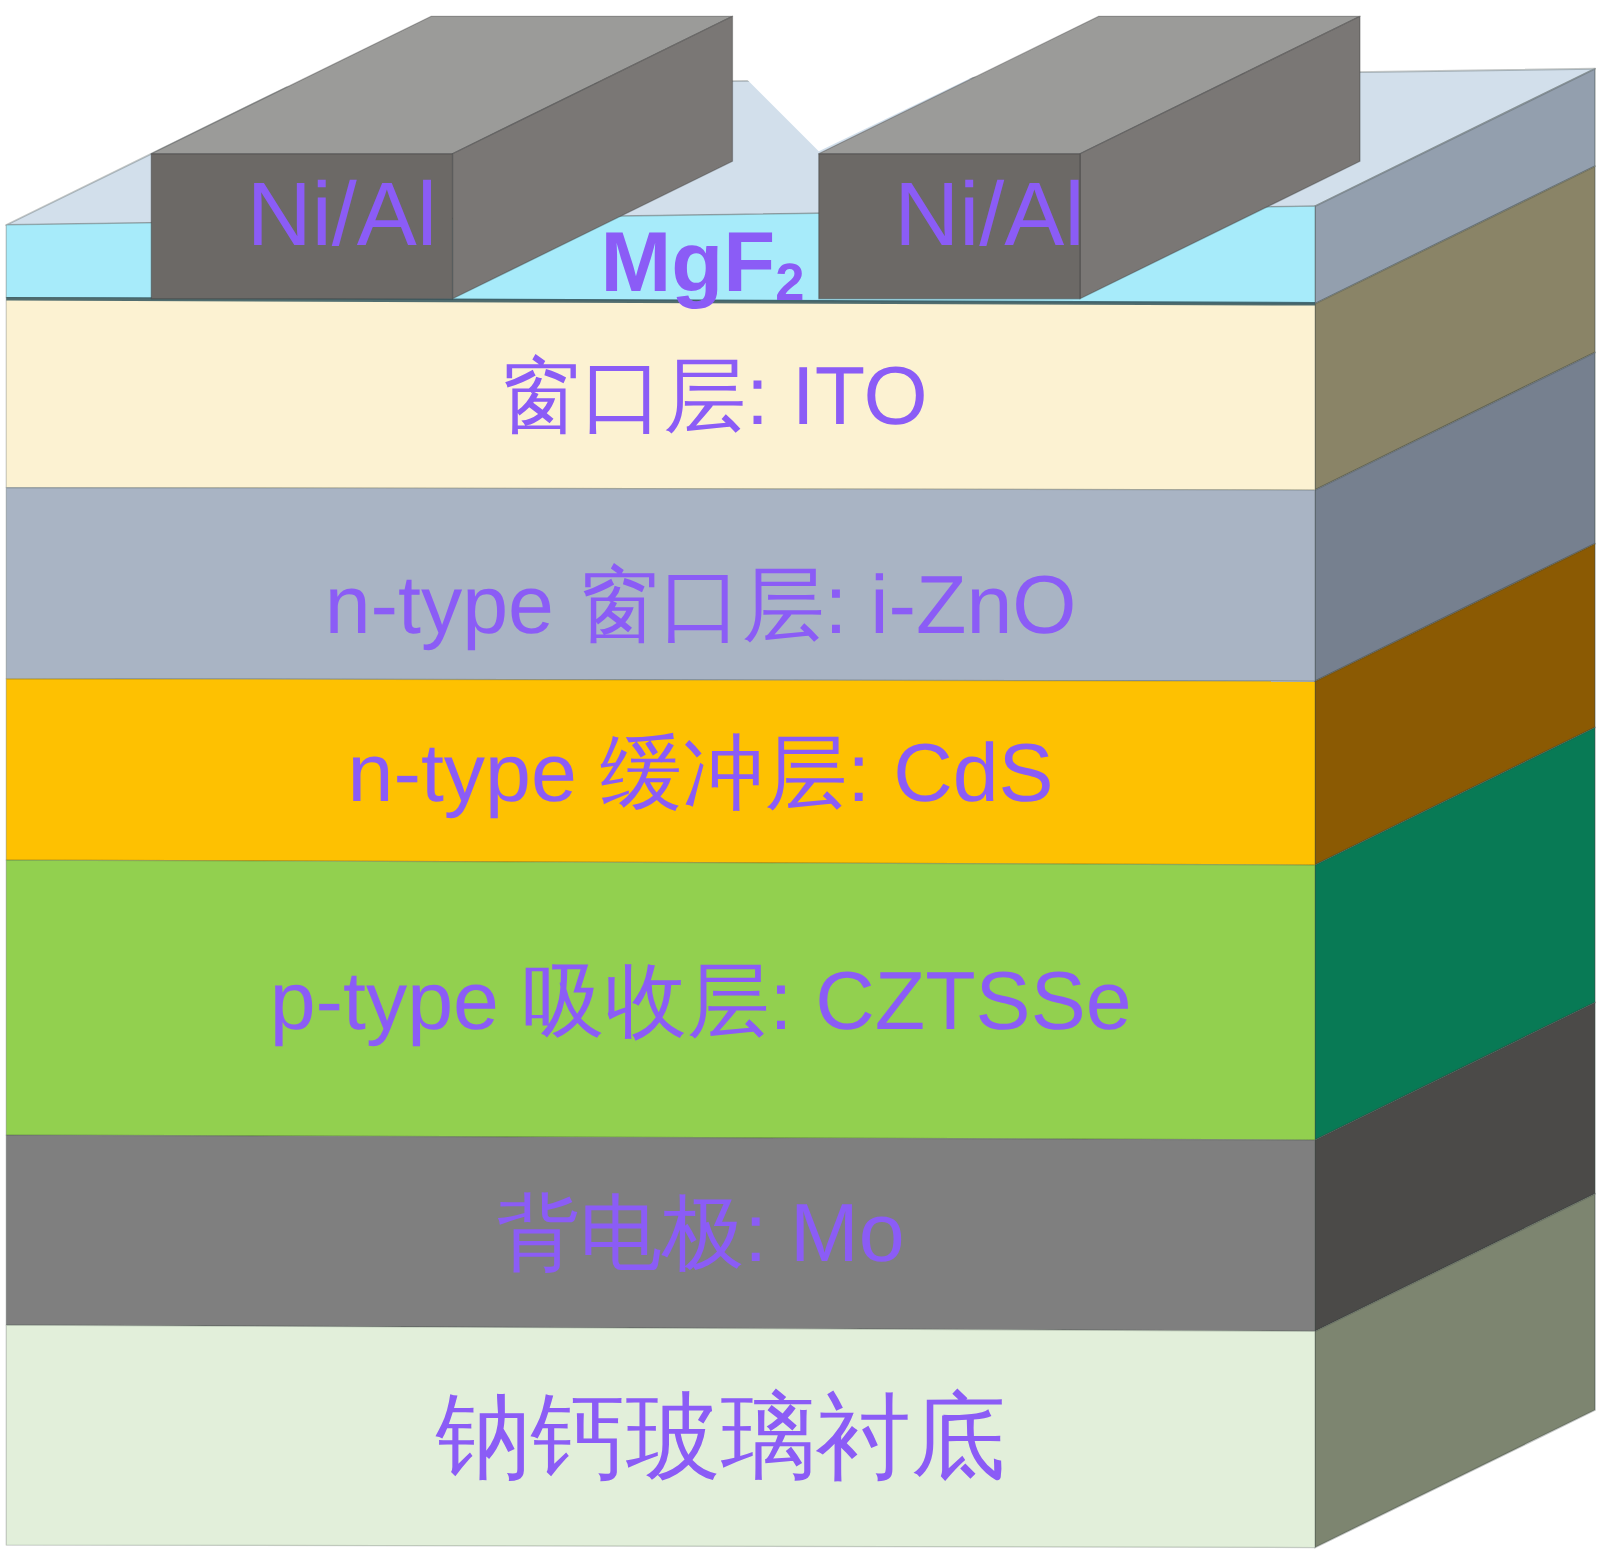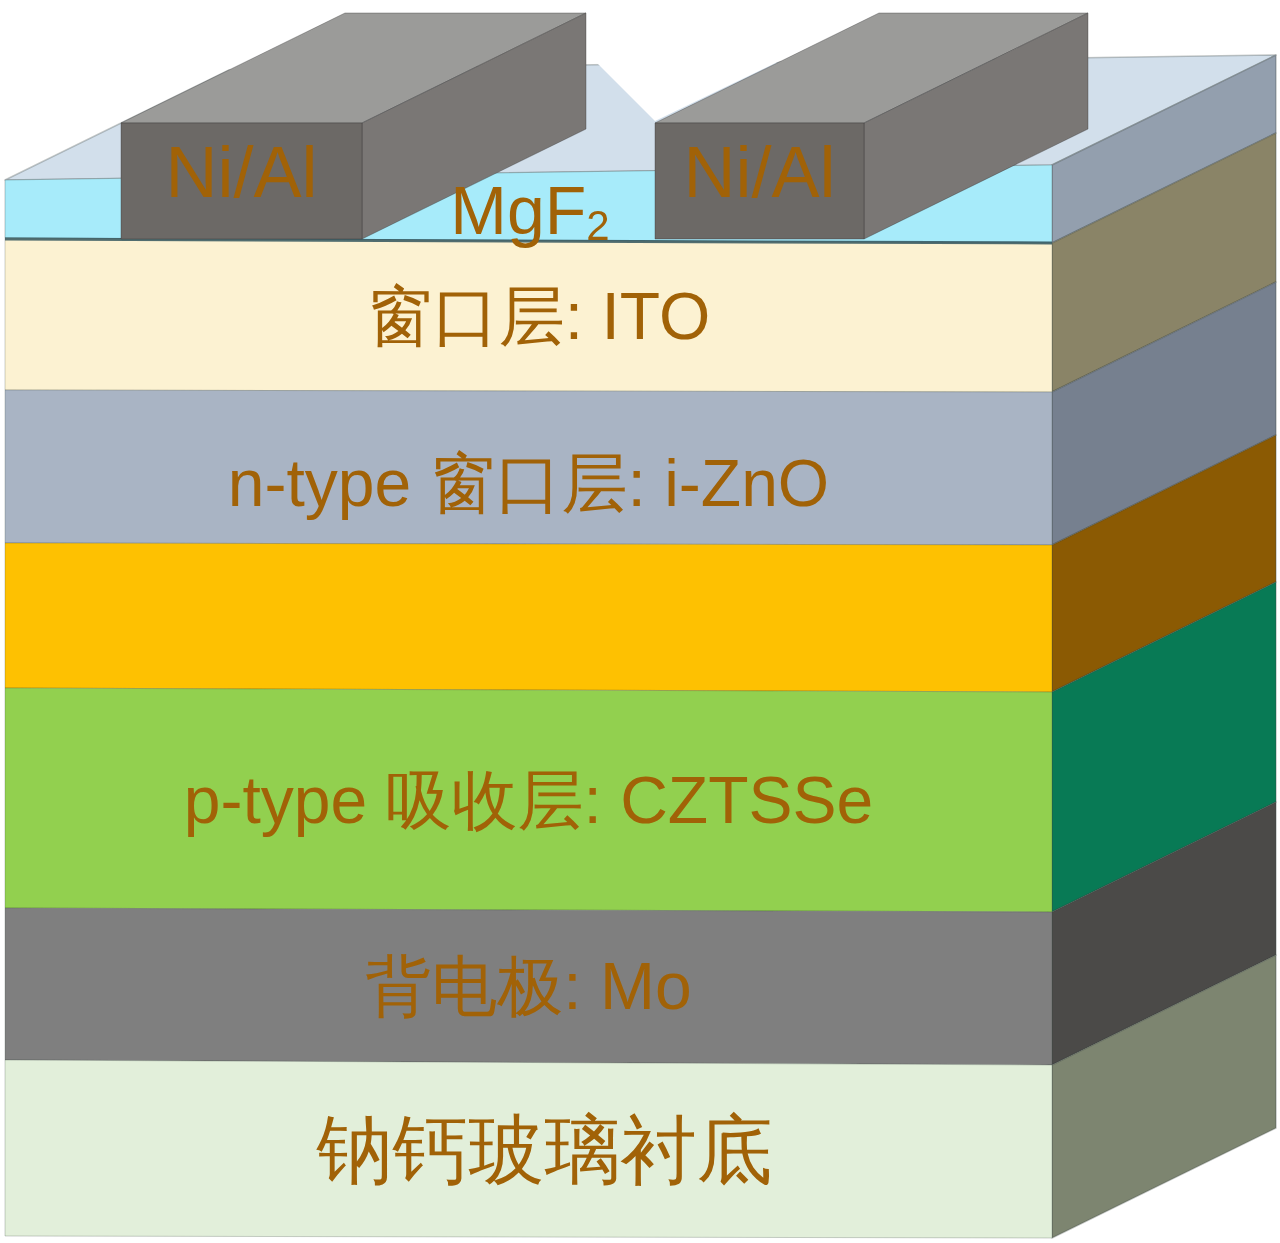--- a/index.html
+++ b/index.html
@@ -18,40 +18,42 @@
   .canvas svg {
     position: absolute;
     left: 0;
     top: 0;
   }
   .label {
     position: absolute;
     display: flex;
     align-items: center;
     justify-content: center;
-    color: #a16207;
+    color: #8b5cf6;
     white-space: nowrap;
     pointer-events: none;
     line-height: 1;
+    margin-left: 32px;
   }
   .layer-label {
     left: 5px;
     width: 1047px;
     height: 90px;
     font-size: 66px;
   }
   .glass-label {
     font-size: 76px;
     padding-left: 16px;
   }
   .contact-label {
     font-size: 72px;
   }
   .coating-label {
     font-size: 68px;
+    font-weight: bold;
   }
   .coating-label .sub {
     font-size: 42px;
     position: relative;
     top: 16px;
   }
 </style>
 </head>
 <body>
 
@@ -93,17 +95,18 @@
   <div class="label contact-label" style="left:121px; top:136px; width:241px;">Ni/Al</div>
   <div class="label contact-label" style="left:655px; top:136px; width:209px;">Ni/Al</div>
 
   <div class="label coating-label" style="left:380px; top:167px; width:300px; height:86px;">
     <span>MgF</span>
       <span class="sub">2</span>
   </div>
 
   <div class="label layer-label" style="top:271px;padding-left:10px;">窗口层: ITO</div>
   <div class="label layer-label" style="top:438px;">n-type 窗口层: i-ZnO</div>
+  <div class="label layer-label" style="top:573px;">n-type 缓冲层: CdS</div>
   <div class="label layer-label" style="top:755px;">p-type 吸收层: CZTSSe</div>
   <div class="label layer-label" style="top:941px;">背电极: Mo</div>
   <div class="label layer-label glass-label" style="top:1105px;">钠钙玻璃衬底</div>
 
 </div>
 
 </body></html>

